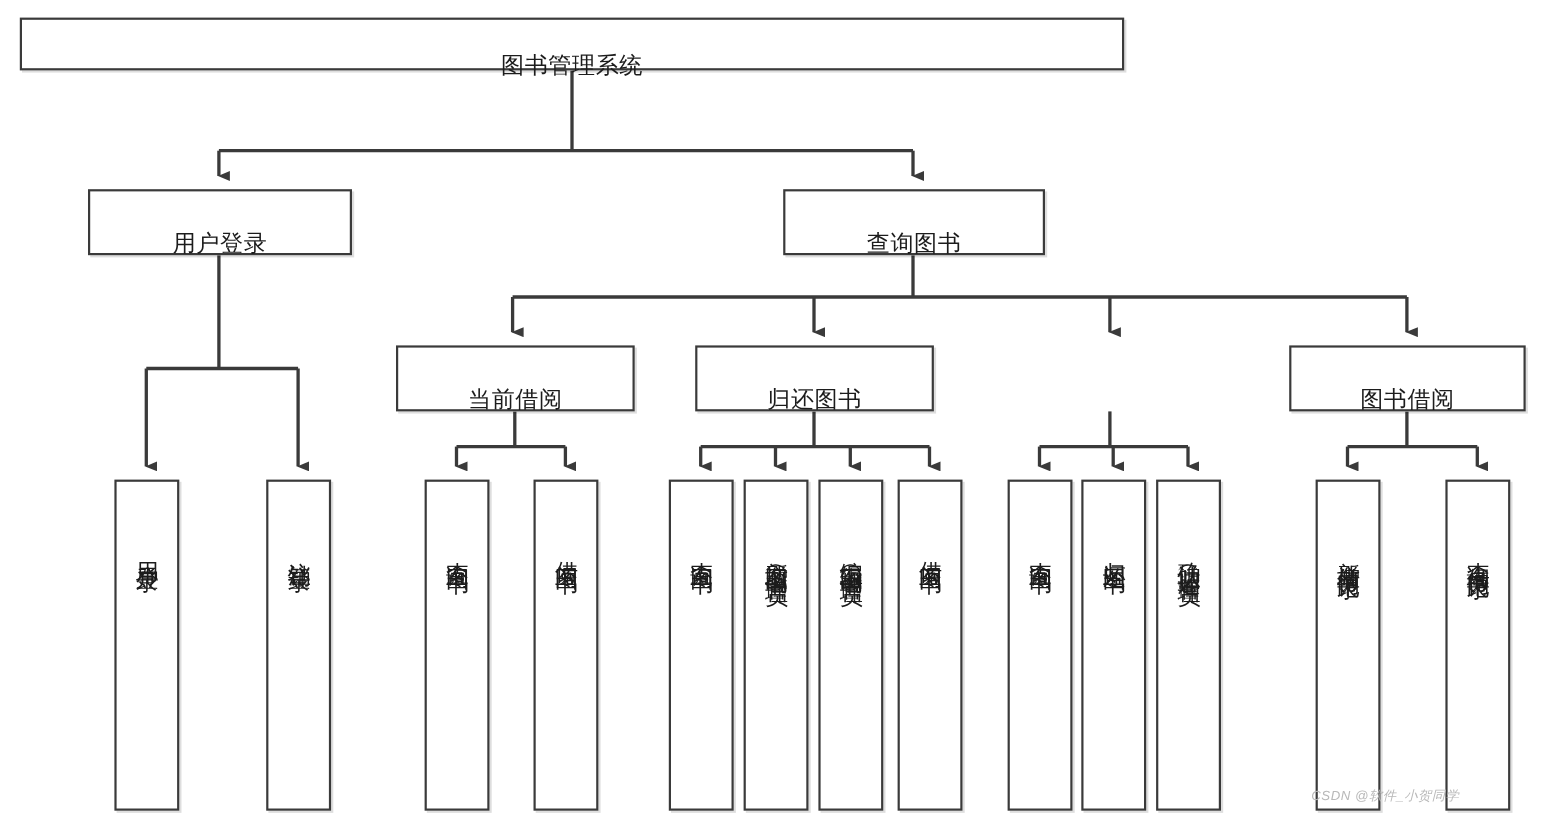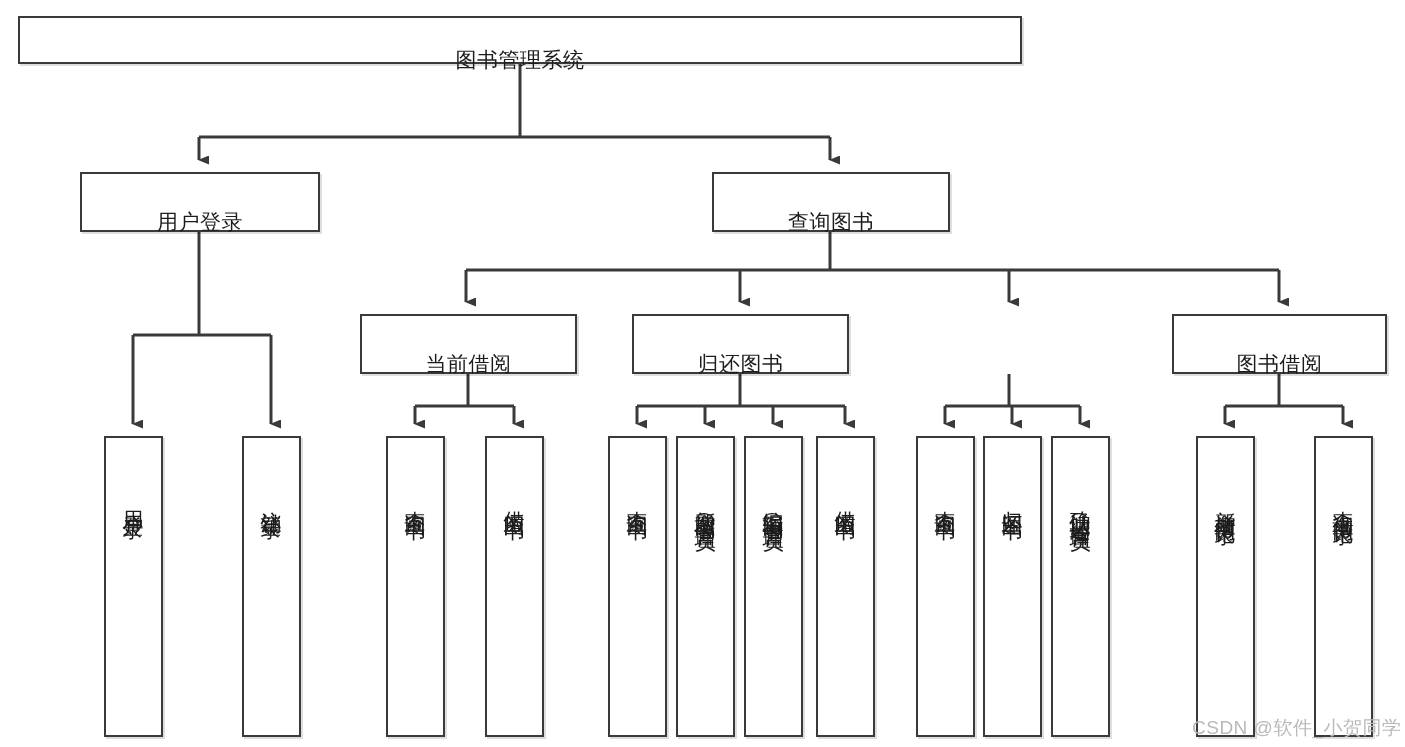--- a/index.html
+++ b/index.html
@@ -54,25 +54,26 @@
   }
   .node.vert .lbl {
     writing-mode: vertical-rl;
     text-orientation: upright;
     font-size: 21px;
     letter-spacing: 3px;
     line-height: 1;
   }
   .watermark {
     position: absolute;
-    font-size: 19px;
+    font-size: 12px;
     color: #b9b9b9;
     white-space: nowrap;
     letter-spacing: 0.5px;
     user-select: none;
+    font-style: italic;
   }
 </style>
 </head>
 <body>
 
 <div id="canvas">
 
   <svg class="edges" viewBox="0 0 1405 747" xmlns="http://www.w3.org/2000/svg">
     <defs>
       <marker id="arw" markerWidth="9" markerHeight="11" refX="4.5" refY="10" orient="auto" markerUnits="userSpaceOnUse">

